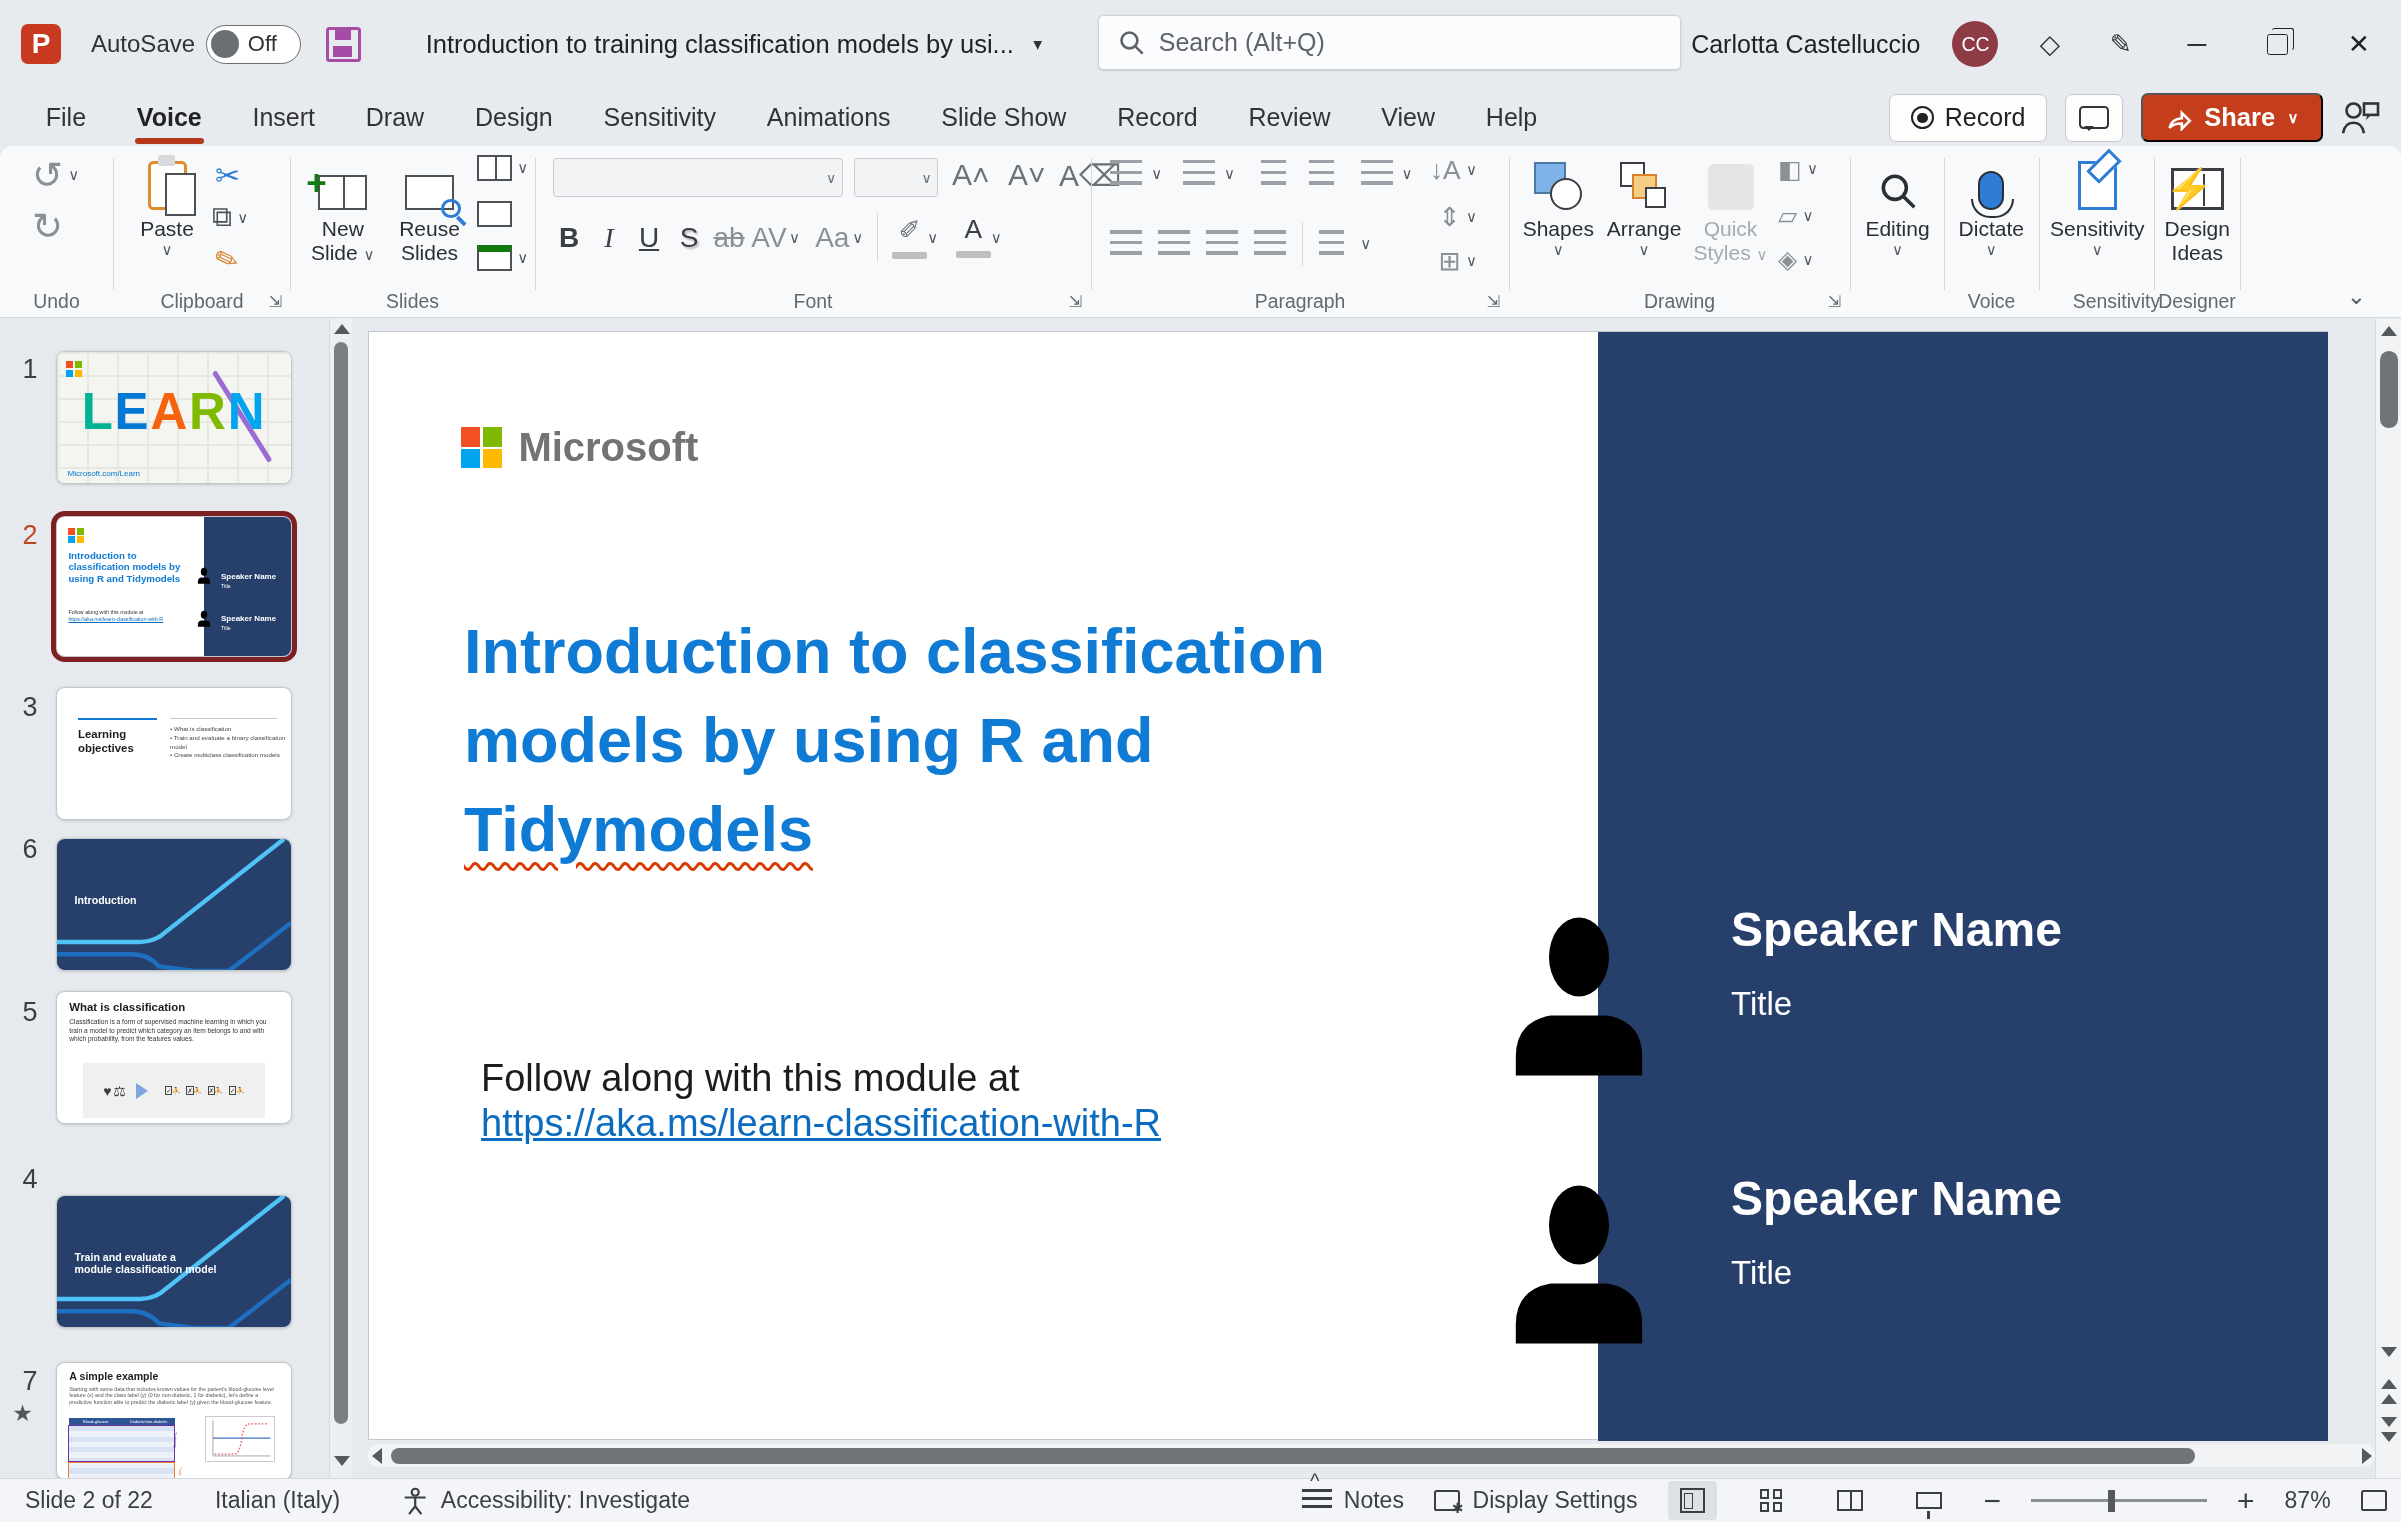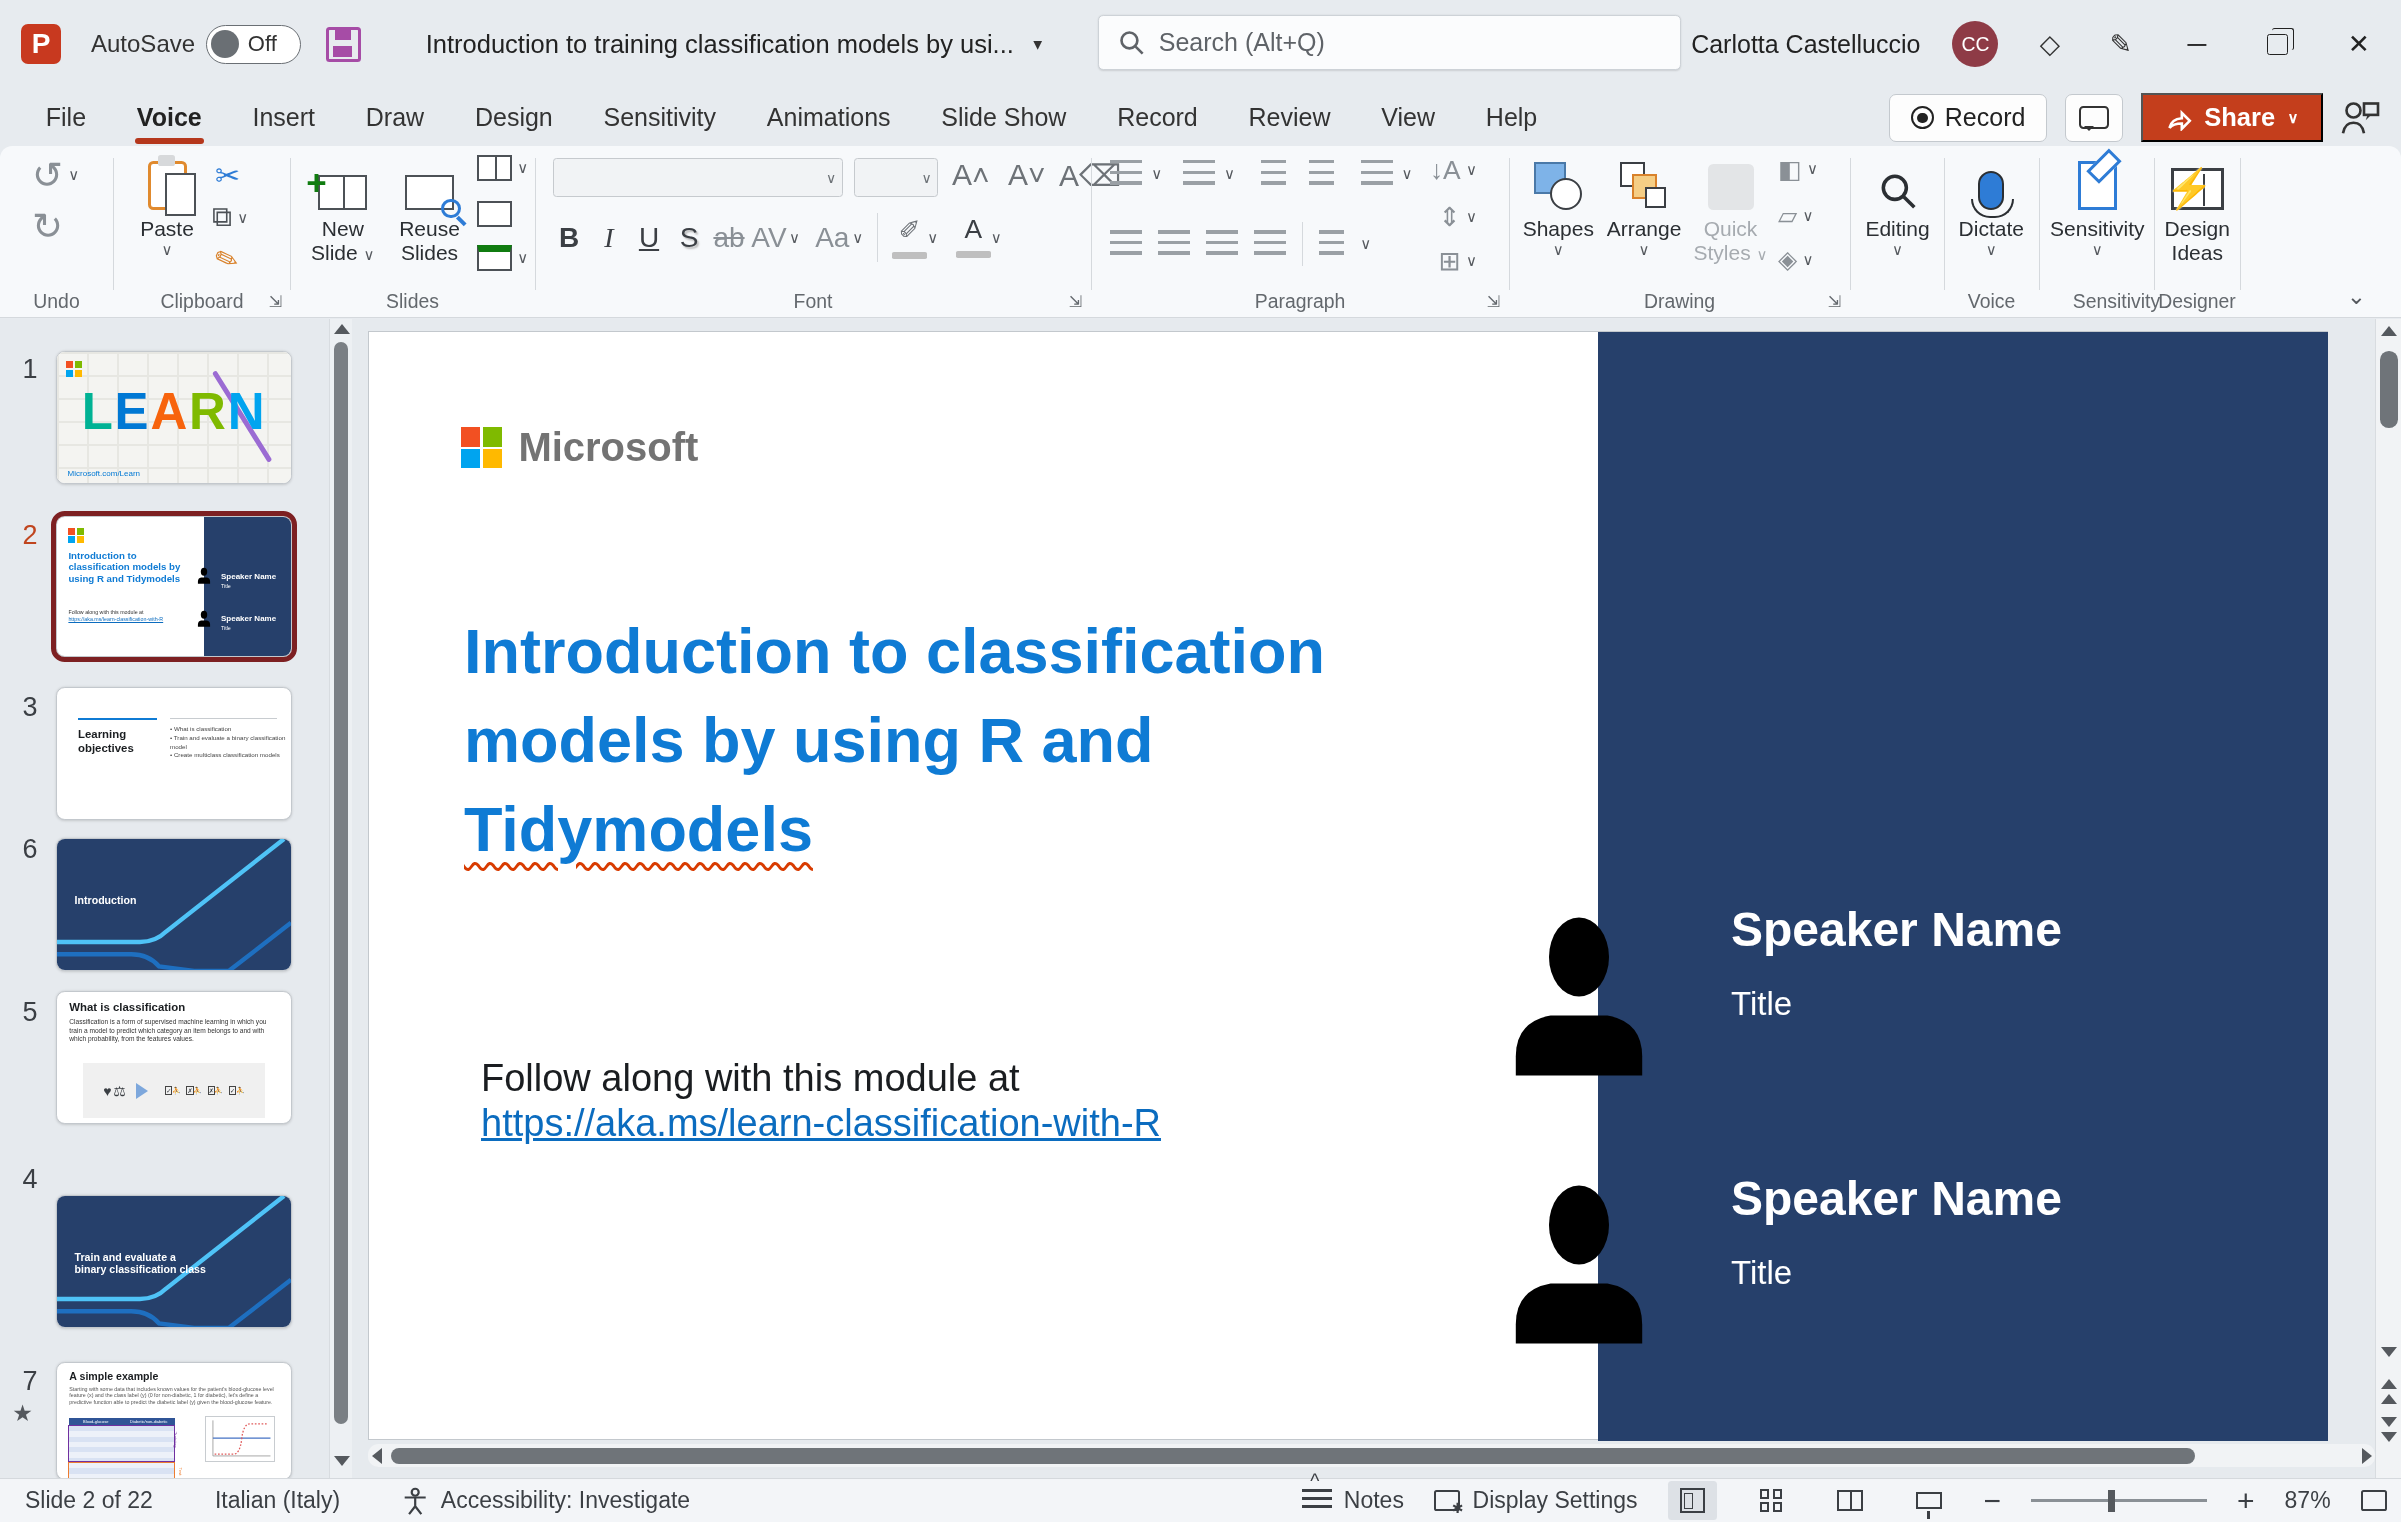--- a/index.html
+++ b/index.html
@@ -34,21 +34,21 @@
   .menubar { position:absolute; left:0; top:88px; width:2401px; height:58px; background:#E7EBEF; display:flex; align-items:center; }
   .tabs { display:flex; gap:12px; margin-left:26.4px; }
   .tab { font-size:25px; color:#333; padding:8.8px 19.4px; position:relative; }
   .tab.active { font-weight:bold; color:#222; }
   .tab.active::after { content:""; position:absolute; left:17.6px; right:17.6px; bottom:-3.5px; height:6.2px; background:#B5371C; border-radius:3.5px; }
   .menu-right { position:absolute; right:21px; top:5.3px; display:flex; align-items:center; gap:17.6px; }
   .record-btn { height:48px; border:0.9px solid #C4C9CE; border-radius:7px; background:#FDFDFD; display:flex; align-items:center; gap:10.6px; padding:0 21px; font-size:25px; color:#222; }
   .record-dot { width:23px; height:23px; border:2.6px solid #222; border-radius:50%; display:flex; align-items:center; justify-content:center; }
   .record-dot::after { content:""; width:10.6px; height:10.6px; background:#222; border-radius:50%; }
   .comment-btn { width:58px; height:48px; border:0.9px solid #C4C9CE; border-radius:7px; background:#FDFDFD; display:flex; align-items:center; justify-content:center; }
-  .share-btn { height:49px; background:#C43E1C; border-radius:0; color:#fff; font-size:25.5px; font-weight:bold; display:flex; align-items:center; gap:12.3px; padding:0 23px; }
+  .share-btn { height:49px; background:#C43E1C; border-radius:7px; color:#fff; font-size:25.5px; font-weight:bold; display:flex; align-items:center; gap:12.3px; padding:0 23px; }
   .bubble { width:30px; height:23px; border:2.6px solid #333; border-radius:4.4px; position:relative; }
   .bubble::after { content:""; position:absolute; left:3.5px; bottom:-8.8px; border:5.3px solid transparent; border-top-color:#333; }
 
   
   .ribbon { position:absolute; left:0; top:146px; width:2401px; height:172px; background:#F7F9FB; border-bottom:0.9px solid #D5D9DD; border-radius:12.3px 12.3px 0 0; }
   .rgroup { position:absolute; top:0; height:172px; }
   .rsep { position:absolute; top:12.3px; height:132px; width:0.9px; background:#D5D9DD; }
   .glabel { position:absolute; bottom:5.3px; width:100%; text-align:center; font-size:19.4px; color:#63686d; }
   .launcher { position:absolute; bottom:7px; right:8.8px; font-size:16px; color:#63686d; }
   .bigbtn { position:absolute; top:8.8px; text-align:center; font-size:21px; color:#2b2f33; }
@@ -620,21 +620,21 @@
       </div>
     </div>
 
     <div class="tnum" style="top:515px;">6</div>
     <div class="thumb" style="top:876px;height:133px;">
       <div class="navy-thumb">
         <svg viewBox="0 0 268 151">
           <path d="M0 118 h95 q18 0 30-12 L260 0" fill="none" stroke="#4FC3F7" stroke-width="5"></path>
           <path d="M0 132 h85 q20 0 32 14 l40 5 h40 L268 96" fill="none" stroke="#1E6FC0" stroke-width="5"></path>
         </svg>
-        <div class="navy-title"><span>Train and evaluate a</span><br><span>binary classification class</span></div>
+        <div class="navy-title"><span>Train and evaluate a</span><br><span>module classification model</span></div>
       </div>
     </div>
 
     <div class="tnum" style="top:1047px;">7</div>
     <div class="star-anim" style="top:1081px;">★</div>
     <div class="thumb" style="top:1043px;height:118px;">
       <div class="t7-inner">
         <div class="t7-title">A simple example</div>
         <div class="t7-body">Starting with some data that includes known values for the patient's blood-glucose level feature (x) and the class label (y) (0 for non-diabetic, 1 for diabetic), let's define a predictive function able to predict the diabetic label (y) given the blood-glucose feature.</div>
         <div class="t7-table">

